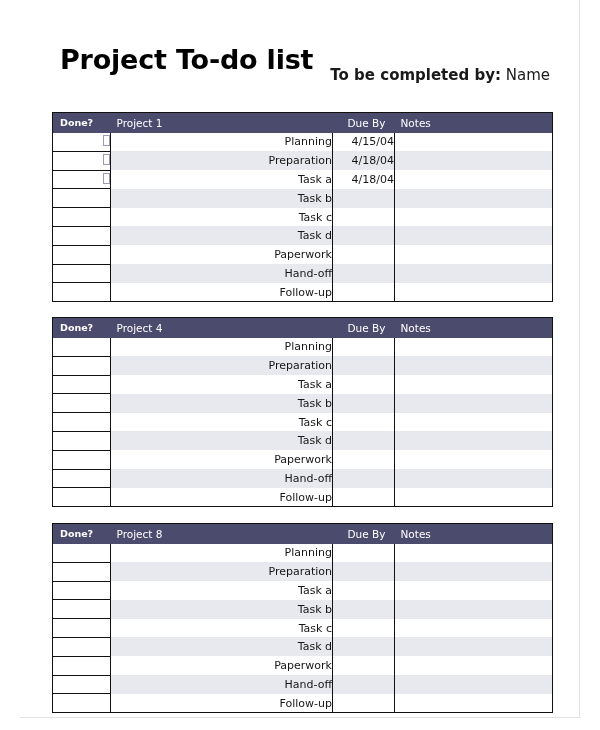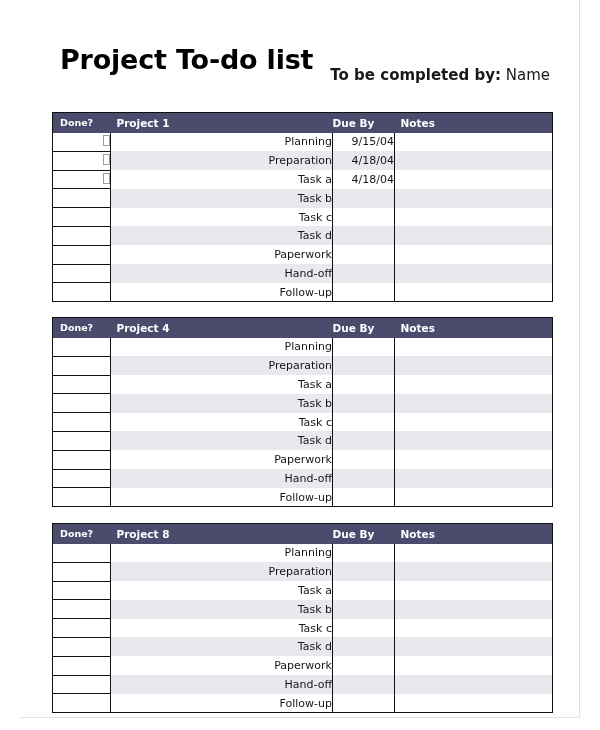--- a/index.html
+++ b/index.html
@@ -74,34 +74,35 @@
   }
   table.todo col.c-done  { width: 58px; }
   table.todo col.c-task  { width: 222px; }
   table.todo col.c-due   { width: 62px; }
   table.todo col.c-notes { width: 158px; }
 
   table.todo thead th {
     background: #4b4b6e;
     color: #ffffff;
     font-size: 10.5px;
-    font-weight: bold;
+    font-weight: normal;
     height: 20px;
     padding: 0 0 0 6px;
     text-align: left;
     border: none;
     vertical-align: middle;
     box-sizing: border-box;
   }
   table.todo thead th.h-done {
     font-weight: bold;
     font-size: 9.5px;
     padding-left: 7px;
   }
   table.todo thead th.h-due {
+    text-align: right;
     padding: 0 9px 0 0;
   }
 
   table.todo tbody td {
     height: 18.8px;
     font-size: 11px;
     color: #161616;
     padding: 0;
     vertical-align: middle;
     box-sizing: border-box;
@@ -174,21 +175,21 @@
               <th class="h-done">Done?</th>
               <th class="h-task">Project 1</th>
               <th class="h-due">Due By</th>
               <th class="h-notes">Notes</th>
             </tr>
           </thead>
           <tbody>
             <tr>
               <td class="c-done"><span class="tofu"></span></td>
               <td class="c-task">Planning</td>
-              <td class="c-due">9/15/04</td>
+              <td class="c-due">4/15/04</td>
               <td class="c-notes"></td>
             </tr>
             <tr class="shaded">
               <td class="c-done"><span class="tofu"></span></td>
               <td class="c-task">Preparation</td>
               <td class="c-due">4/18/04</td>
               <td class="c-notes"></td>
             </tr>
             <tr>
               <td class="c-done"><span class="tofu"></span></td>

